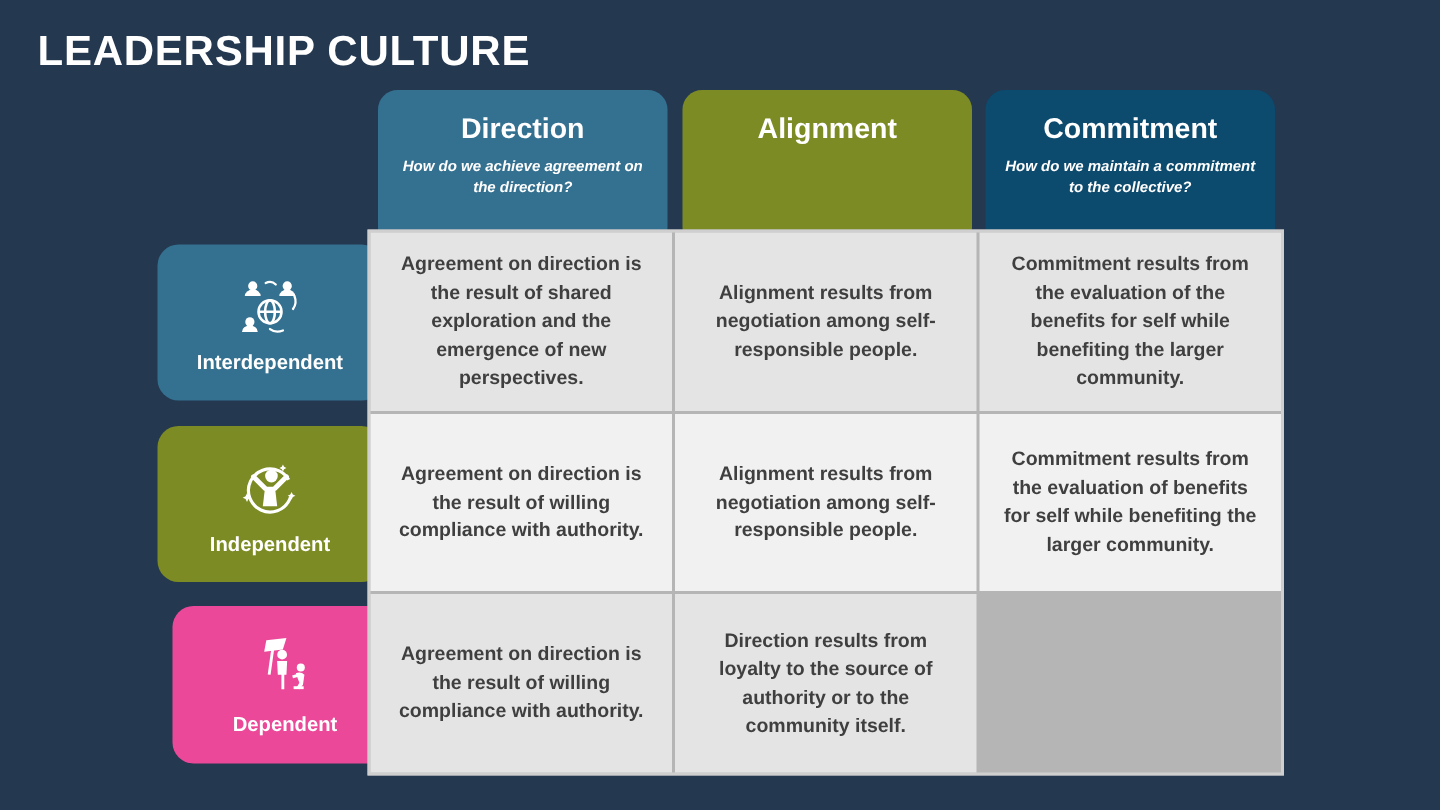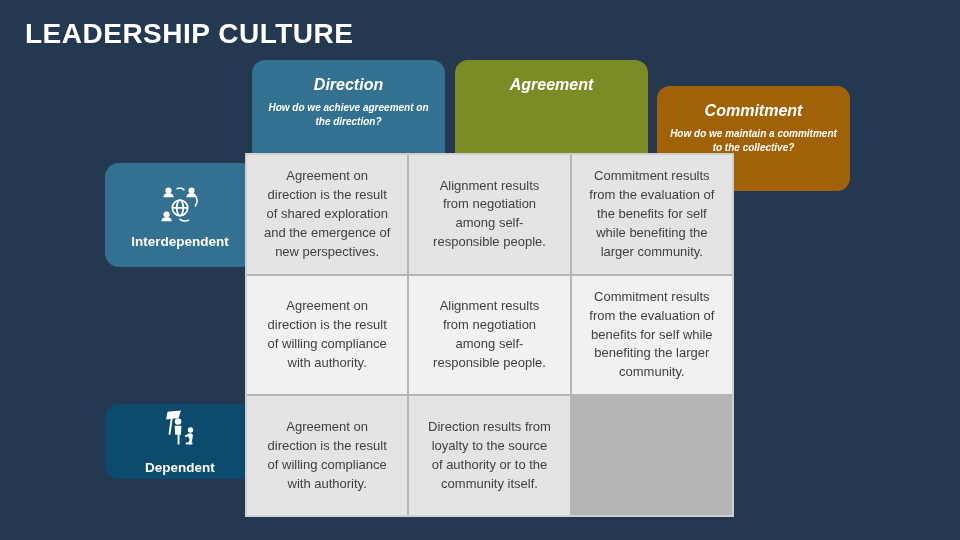--- a/index.html
+++ b/index.html
@@ -19,44 +19,44 @@
   }
 
   
   .col-header{
     position:absolute;top:60px;height:105px;width:193px;
     border-radius:13px;color:#ffffff;text-align:center;
     box-sizing:border-box;padding:16px 12px 0 12px;z-index:1;
   }
   .col-header.direction{left:252px;background:#34708F;}
   .col-header.alignment{left:455px;background:#7D8B24;}
-  .col-header.commitment{left:657px;background:#a16207;margin-top:26px;}
-  .col-header .col-label{font-size:16px;font-weight:bold;margin-bottom:7px;font-style:italic;}
+  .col-header.commitment{left:657px;background:#0c4a6e;}
+  .col-header .col-label{font-size:19px;font-weight:bold;margin-bottom:7px;}
   .col-header .col-question{font-size:10px;font-style:italic;font-weight:bold;line-height:1.35;}
 
   
   .row-header{
     position:absolute;left:105px;width:150px;
     border-radius:14px;color:#ffffff;
     display:flex;flex-direction:column;align-items:center;justify-content:center;
     box-sizing:border-box;padding:6px 8px;gap:6px;z-index:1;
   }
   .row-header.interdependent{top:163px;height:104px;background:#34708F;}
   .row-header.independent{top:284px;height:104px;background:#7D8B24;}
-  .row-header.dependent{top:404px;height:75px;background:#0c4a6e;}
+  .row-header.dependent{top:404px;height:105px;background:#ec4899;margin-left:10px;}
   .row-header .row-label{font-size:13.5px;font-weight:bold;}
   .row-header .row-icon{width:46px;height:46px;}
   .row-header svg{display:block;width:100%;height:100%;}
 
   
   .matrix{
-    position:absolute;left:245px;top:153px;width:489px;height:364px;
+    position:absolute;left:245px;top:153px;width:611px;height:364px;
     display:grid;grid-template-columns:1fr 1fr 1fr;grid-template-rows:1fr 1fr 1fr;
     gap:2px;background:#B5B5B5;border:2px solid #CFCFCF;
-    box-sizing:border-box;z-index:2;
+    box-sizing:border-box;z-index:2;font-weight:bold;
   }
   .cell{
     display:flex;align-items:center;justify-content:center;
     text-align:center;padding:0 16px;
     font-size:13px;line-height:1.45;color:#3F3F3F;
   }
   .cell.shade-dark{background:#E4E4E4;}
   .cell.shade-light{background:#F1F1F1;}
 </style>
 </head>
@@ -64,21 +64,21 @@
 
 <div class="slide">
 
   <div class="slide-title">LEADERSHIP CULTURE</div>
 
   <div class="col-header direction">
     <div class="col-label">Direction</div>
     <div class="col-question">How do we achieve agreement on the direction?</div>
   </div>
   <div class="col-header alignment">
-    <div class="col-label">Agreement</div>
+    <div class="col-label">Alignment</div>
   </div>
   <div class="col-header commitment">
     <div class="col-label">Commitment</div>
     <div class="col-question">How do we maintain a commitment to the collective?</div>
   </div>
 
   <div class="row-header interdependent">
     <div class="row-icon">
       <svg viewBox="0 0 48 48" xmlns="http://www.w3.org/2000/svg">
         <g fill="none" stroke="#ffffff" stroke-width="1.8">
@@ -97,20 +97,39 @@
         <g fill="none" stroke="#ffffff" stroke-width="1.6" stroke-linecap="round">
           <path d="M28 8 q-3 -3 -7 -1"></path>
           <path d="M41 16 q2 5 -1 9"></path>
           <path d="M33 40 q-5 2 -9 -1"></path>
         </g>
       </svg>
     </div>
     <div class="row-label">Interdependent</div>
   </div>
 
+  <div class="row-header independent">
+    <div class="row-icon">
+      <svg viewBox="0 0 48 48" xmlns="http://www.w3.org/2000/svg">
+        <circle cx="24" cy="25" r="15" fill="none" stroke="#ffffff" stroke-width="2.2" stroke-dasharray="56 12" transform="rotate(115 24 25)"></circle>
+        <circle cx="25" cy="15" r="4.4" fill="#ffffff"></circle>
+        <path d="M19 36 L29 36 L27.4 22.5 L20.6 22.5 Z" fill="#ffffff"></path>
+        <g stroke="#ffffff" stroke-width="3.4" stroke-linecap="round">
+          <line x1="20.5" y1="23.5" x2="12.5" y2="15.5"></line>
+          <line x1="27.5" y1="23.5" x2="35.5" y2="15.5"></line>
+        </g>
+        <g fill="#ffffff">
+          <path d="M8 27 l1 2 2 1 -2 1 -1 2 -1 -2 -2 -1 2 -1 z"></path>
+          <path d="M39 26 l0.9 1.8 1.8 0.9 -1.8 0.9 -0.9 1.8 -0.9 -1.8 -1.8 -0.9 1.8 -0.9 z"></path>
+          <path d="M33 7 l0.8 1.6 1.6 0.8 -1.6 0.8 -0.8 1.6 -0.8 -1.6 -1.6 -0.8 1.6 -0.8 z"></path>
+        </g>
+      </svg>
+    </div>
+    <div class="row-label">Independent</div>
+  </div>
 
   <div class="row-header dependent">
     <div class="row-icon">
       <svg viewBox="0 0 48 48" xmlns="http://www.w3.org/2000/svg">
         <g fill="#ffffff">
           <path d="M11 4 L25 2.5 L22.5 10.5 L9.5 12 Z"></path>
           <rect x="13.5" y="6" width="2" height="22" transform="rotate(8 14.5 17)"></rect>
           <circle cx="22" cy="14" r="3.4"></circle>
           <path d="M18.5 18.5 L25.5 18.5 L25 28 L23.5 28 L23.5 38 L21.5 38 L21.5 28 L19 28 Z"></path>
           <circle cx="35" cy="23" r="2.8"></circle>

